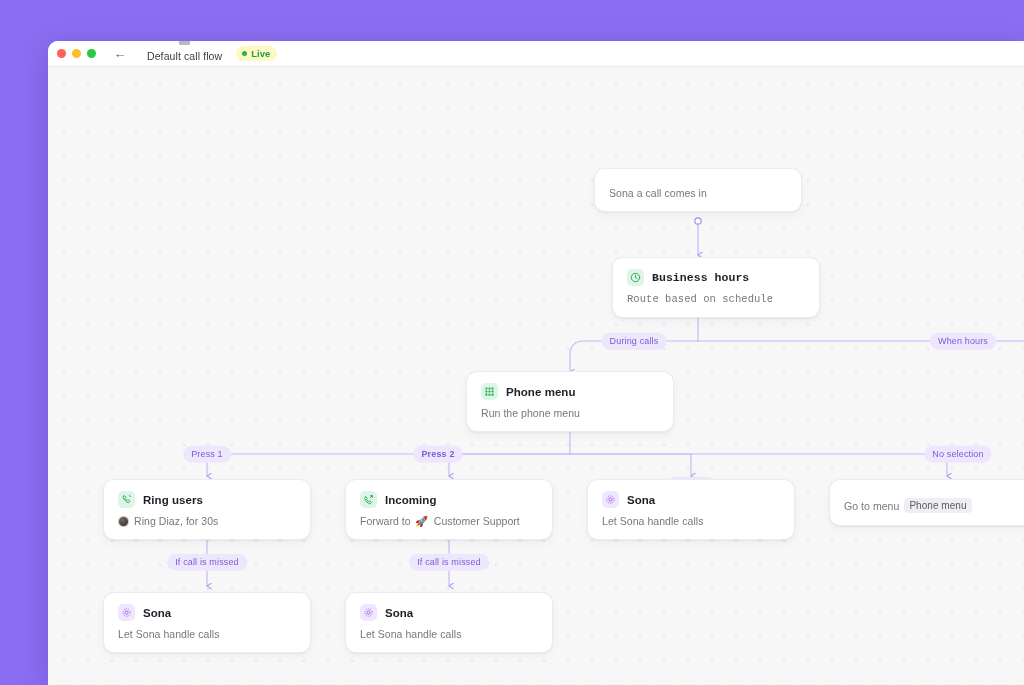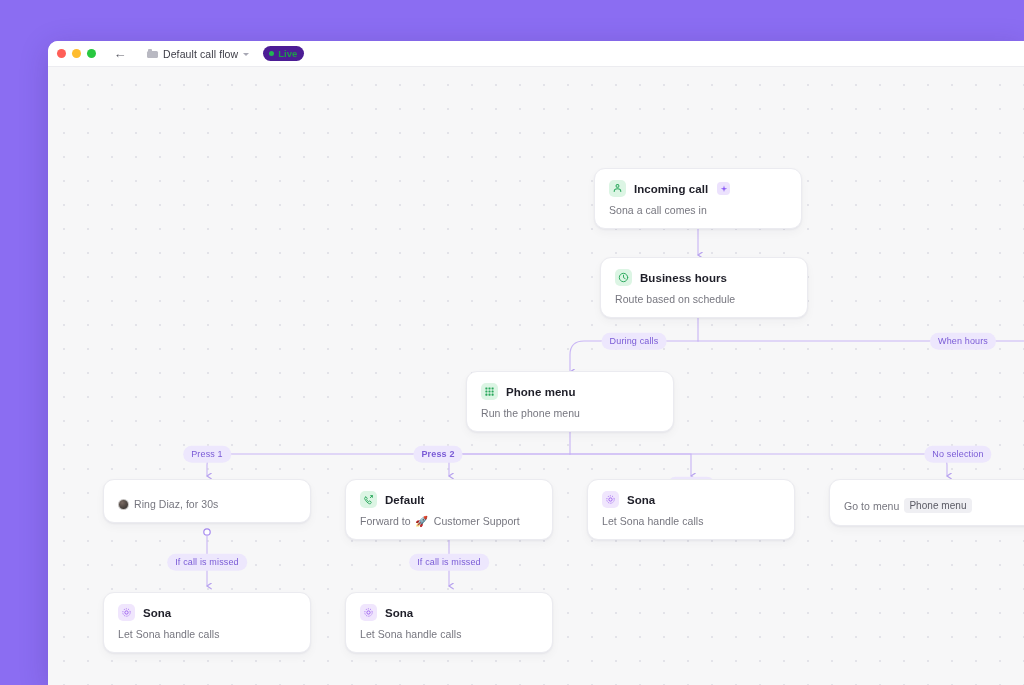--- a/index.html
+++ b/index.html
@@ -38,20 +38,21 @@
     margin-left: 16px; width: 16px; height: 16px;
     display: flex; align-items: center; justify-content: center;
     color: #5c5c66; font-size: 13px; line-height: 1;
     cursor: pointer;
   }
 
   #flow-selector {
     margin-left: 19px;
     display: flex; align-items: center; gap: 5px;
     cursor: pointer;
+    flex-direction: column;
   }
   #flow-selector .folder-ico {
     width: 11px; height: 9px; position: relative; flex: 0 0 auto;
   }
   #flow-selector .folder-ico::before {
     content: ""; position: absolute; left: 0; top: 1.5px;
     width: 11px; height: 7.5px; border-radius: 1.5px;
     background: #b9b9c2;
   }
   #flow-selector .folder-ico::after {
@@ -65,21 +66,21 @@
   .chev {
     width: 0; height: 0; margin-top: 1px;
     border-left: 3.2px solid transparent;
     border-right: 3.2px solid transparent;
     border-top: 3.6px solid #a8a8b4;
   }
 
   #live-badge {
     margin-left: 14px;
     display: flex; align-items: center; gap: 4px;
-    background: #4c1d95; border-radius: 9px;
+    background: #fef9c3; border-radius: 9px;
     padding: 2px 7px 2px 6px;
     cursor: pointer;
   }
   #live-badge .live-dot {
     width: 5px; height: 5px; border-radius: 50%; background: #22b455;
   }
   #live-badge .live-label { font-size: 9.5px; color: #1f9b4b; font-weight: 600; }
 
   
   #canvas {
@@ -220,40 +221,26 @@
 
     <div class="elabel" style="left:159px; top:387px;">Press 1</div>
     <div class="elabel" style="left:390px; top:387px;font-weight:bold;">Press 2</div>
     <div class="elabel" style="left:643px; top:387px;margin-top:31px;">Press 3</div>
     <div class="elabel" style="left:885px; top:387px;margin-left:25px;">No selection</div>
 
     <div class="elabel" style="left:159px; top:495px;">If call is missed</div>
     <div class="elabel" style="left:401px; top:495px;">If call is missed</div>
 
     <div class="node" style="left:546px; top:101px; width:208px;">
-      <div class="node-head">
-        <span class="ntile green">
-          <svg width="11" height="11" viewBox="0 0 16 16" fill="none" stroke="#2aa85c" stroke-width="1.5" stroke-linecap="round" stroke-linejoin="round">
-            <circle cx="8" cy="4.2" r="2.1"></circle>
-            <path d="M3.2 12.4c0-2.3 2.1-3.9 4.8-3.9s4.8 1.6 4.8 3.9"></path>
-          </svg>
-        </span>
-        <span class="node-title">Incoming call</span>
-        <span class="spark-badge">
-          <svg width="8" height="8" viewBox="0 0 12 12" fill="#8b5cf6">
-            <path d="M6 0.6 L7.1 4.4 L10.9 5.5 L7.1 6.6 L6 10.4 L4.9 6.6 L1.1 5.5 L4.9 4.4 Z"></path>
-          </svg>
-        </span>
-      </div>
       <div class="node-sub">
         <span>Sona a call comes in</span>
       </div>
     </div>
 
-    <div class="node" style="left:552px; top:190px; width:208px;">
+    <div class="node" style="left:564px; top:190px; width:208px;font-family:Liberation Mono, monospace;">
       <div class="node-head">
         <span class="ntile green">
           <svg width="11" height="11" viewBox="0 0 16 16" fill="none" stroke="#2aa85c" stroke-width="1.4" stroke-linecap="round" stroke-linejoin="round">
             <circle cx="8" cy="8" r="6.1"></circle>
             <path d="M8 4.6 V8.2 L10.4 9.6"></path>
           </svg>
         </span>
         <span class="node-title">Business hours</span>
       </div>
       <div class="node-sub">
@@ -277,35 +264,44 @@
           </svg>
         </span>
         <span class="node-title">Phone menu</span>
       </div>
       <div class="node-sub">
         <span>Run the phone menu</span>
       </div>
     </div>
 
     <div class="node" style="left:55px; top:412px; width:208px;">
+      <div class="node-head">
+        <span class="ntile green">
+          <svg width="11" height="11" viewBox="0 0 16 16" fill="none" stroke="#2aa85c" stroke-width="1.4" stroke-linecap="round" stroke-linejoin="round">
+            <path d="M4.3 2.6c.5-.3 1.1-.1 1.4.4l.9 1.5c.3.5.2 1-.2 1.4l-.5.5c.6 1.3 1.6 2.3 2.9 2.9l.5-.5c.4-.4.9-.5 1.4-.2l1.5.9c.5.3.7.9.4 1.4l-.5.9c-.4.7-1.2.9-1.9.7C7.4 11.5 4.5 8.6 3.1 5c-.2-.7 0-1.5.7-1.9z"></path>
+            <path d="M12.2 2.2a4 4 0 0 1 1.6 1.6"></path>
+          </svg>
+        </span>
+        <span class="node-title">Ring users</span>
+      </div>
       <div class="node-sub">
         <span class="avatar"></span>
         <span>Ring Diaz, for 30s</span>
       </div>
     </div>
 
     <div class="node" style="left:297px; top:412px; width:208px;">
       <div class="node-head">
         <span class="ntile green">
           <svg width="11" height="11" viewBox="0 0 16 16" fill="none" stroke="#2aa85c" stroke-width="1.4" stroke-linecap="round" stroke-linejoin="round">
             <path d="M3.6 4.3c.5-.3 1.1-.1 1.4.4l.9 1.5c.3.5.2 1-.2 1.4l-.5.5c.6 1.3 1.6 2.3 2.9 2.9l.5-.5c.4-.4.9-.5 1.4-.2l1.5.9c.5.3.7.9.4 1.4l-.5.9c-.4.7-1.2.9-1.9.7C6.7 13.2 3.8 10.3 2.4 6.7c-.2-.7 0-1.5.7-1.9z"></path>
             <path d="M10.6 5.4 L13.6 2.4 M11.1 2.4 h2.5 v2.5"></path>
           </svg>
         </span>
-        <span class="node-title">Default</span>
+        <span class="node-title">Incoming</span>
       </div>
       <div class="node-sub">
         <span>Forward to</span>
         <span class="emoji">🚀</span>
         <span>Customer Support</span>
       </div>
     </div>
 
     <div class="node" style="left:539px; top:412px; width:208px;">
       <div class="node-head">

